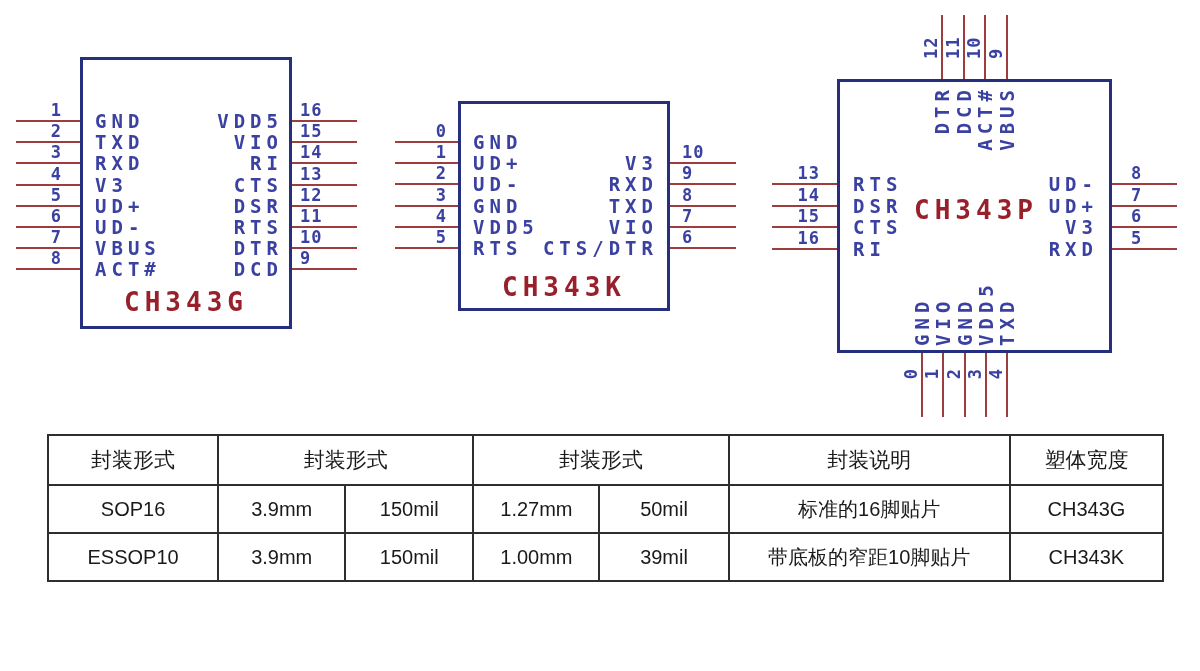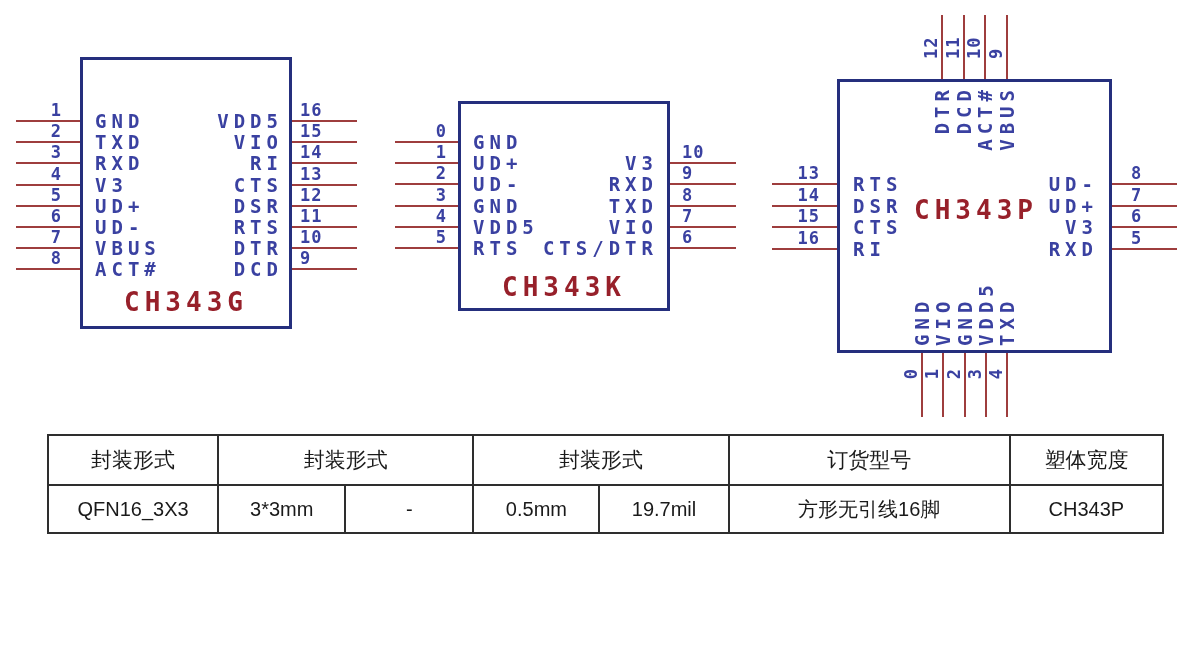--- a/index.html
+++ b/index.html
@@ -49,33 +49,42 @@
       <col style="width:126px">
         <col style="width:129px">
         <col style="width:281px">
       <col style="width:153px">
     </colgroup>
     <thead>
         <tr id="pkg-head-row">
           <th colspan="1">封装形式</th>
           <th colspan="2">封装形式</th>
           <th colspan="2">封装形式</th>
-          <th colspan="1">订货型号</th>
+          <th colspan="1">封装说明</th>
           <th colspan="1">塑体宽度</th>
         </tr>
       </thead>
     <tbody id="pkg-body">
         <tr>
-          <td>QFN16_3X3</td>
-          <td>3*3mm</td>
-          <td>-</td>
-          <td>0.5mm</td>
-          <td>19.7mil</td>
-          <td>方形无引线16脚</td>
-          <td>CH343P</td>
+          <td>SOP16</td>
+          <td>3.9mm</td>
+          <td>150mil</td>
+          <td>1.27mm</td>
+          <td>50mil</td>
+          <td>标准的16脚贴片</td>
+          <td>CH343G</td>
+        </tr>
+        <tr>
+          <td>ESSOP10</td>
+          <td>3.9mm</td>
+          <td>150mil</td>
+          <td>1.00mm</td>
+          <td>39mil</td>
+          <td>带底板的窄距10脚贴片</td>
+          <td>CH343K</td>
         </tr>
       </tbody>
   </table>
 <div class="chip">
       <div class="cbox" style="left: 80px; top: 57px; width: 212px; height: 272px;"></div>
       <div class="ctitle" style="left: 36px; top: 287px; width: 300px;">CH343G</div>
       <div class="hline" style="left: 16px; top: 120px; width: 64px;"></div>
       <div class="pnum tr" style="left: 12px; top: 101px; width: 50px;">1</div>
       <div class="plab" style="left: 95px; top: 111px;">GND</div>
       <div class="hline" style="left: 16px; top: 141.2px; width: 64px;"></div>

